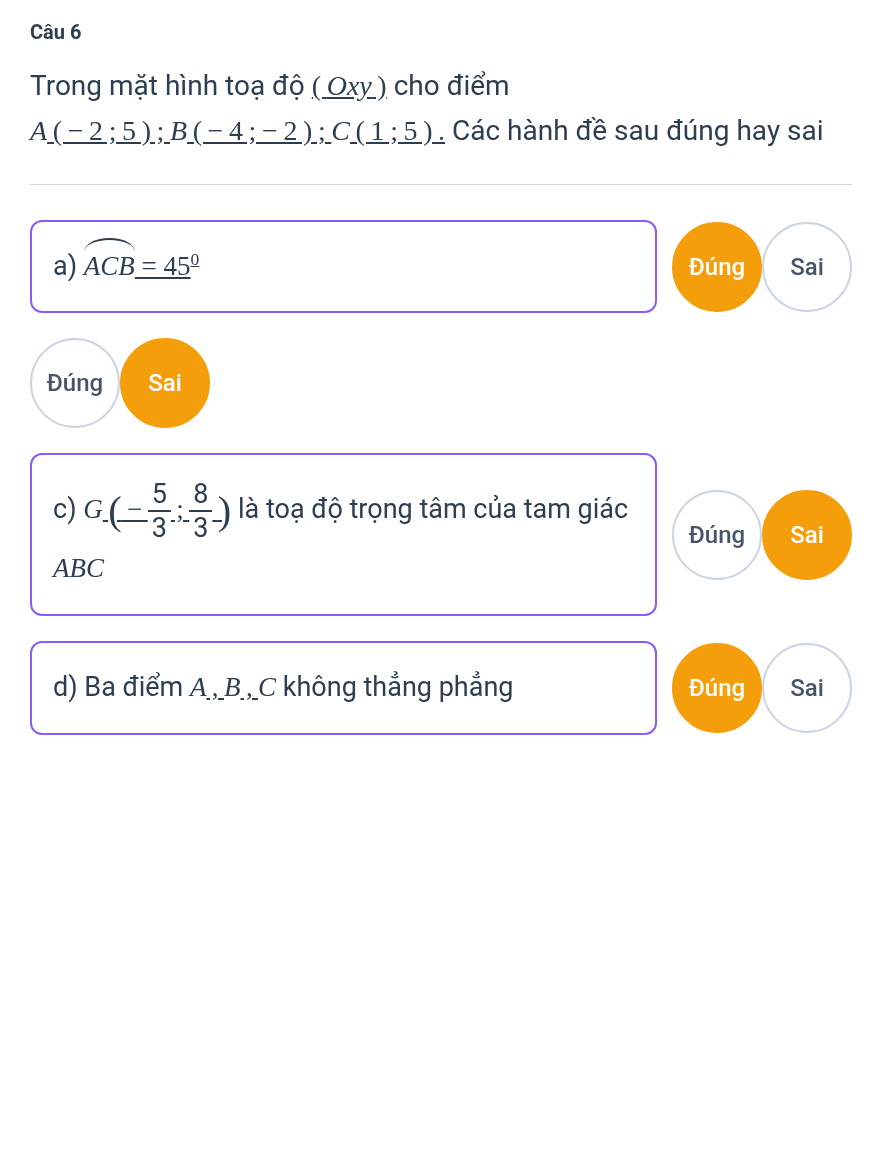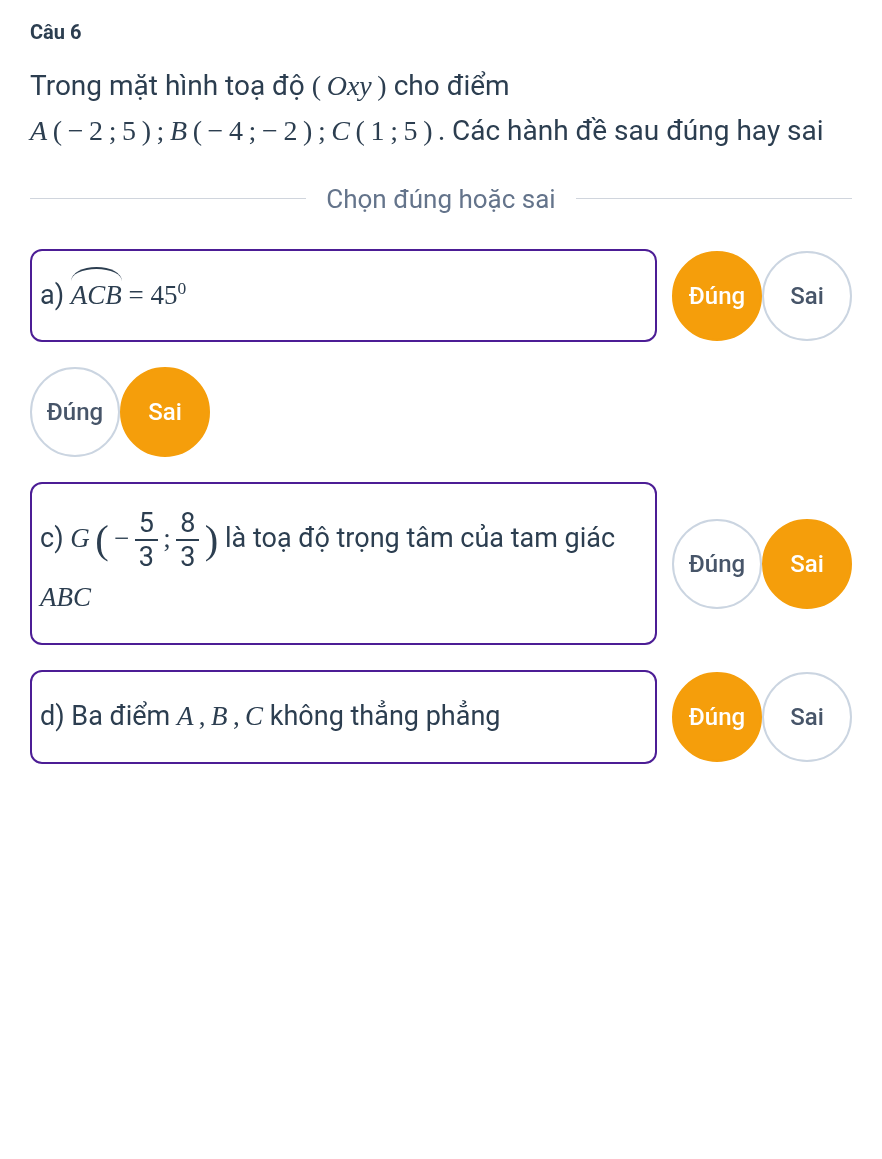--- a/index.html
+++ b/index.html
@@ -26,20 +26,21 @@
       line-height: 1.6;
       margin-bottom: 30px;
     }
     .math {
       font-family: 'Times New Roman', serif;
       font-style: italic;
     }
     .math-upright {
       font-family: 'Times New Roman', serif;
       font-style: normal;
+      text-decoration: underline;
     }
     .instruction-row {
       display: flex;
       align-items: center;
       margin: 30px 0 35px 0;
     }
     .instruction-line {
       flex: 1;
       height: 1px;
       background: #d0d5dd;
@@ -51,23 +52,23 @@
       font-weight: 400;
     }
     .option-row {
       display: flex;
       align-items: center;
       gap: 15px;
       margin-bottom: 25px;
     }
     .option-box {
       flex: 1;
-      border: 2px solid #4c1d95;
+      border: 2px solid #8b5cf6;
       border-radius: 12px;
-      padding: 22px 8px;
+      padding: 22px 21px;
       font-size: 27px;
       color: #2c3e50;
       line-height: 1.7;
     }
     .btn-group {
       display: flex;
       gap: 0;
       align-items: center;
     }
     .btn {
@@ -140,21 +141,20 @@
 <div class="question-title">Câu 6</div>
 
 <div class="question-text">
   <span>Trong mặt hình toạ độ </span><span class="math-upright">( <span class="math">Oxy</span> )</span><span> cho điểm</span>
   <br>
   <span class="math"><span>A</span><span class="math-upright"> ( − 2 ; 5 ) ; </span><span>B</span><span class="math-upright"> ( − 4 ; − 2 ) ; </span><span>C</span><span class="math-upright"> ( 1 ; 5 ) .</span></span><span> Các hành đề sau đúng hay sai</span>
 </div>
 
 <div class="instruction-row">
   <div class="instruction-line"></div>
-  <div class="instruction-text">Chọn đúng hoặc sai</div>
   <div class="instruction-line"></div>
 </div>
 
 <div class="option-row">
   <div class="option-box">
     <span>a) </span><span class="math arc">ACB</span><span class="math-upright"> = 45</span><span class="sup math-upright">0</span>
   </div>
   <div class="btn-group">
     <div class="btn btn-selected">Đúng</div>
     <div class="btn btn-unselected">Sai</div>

